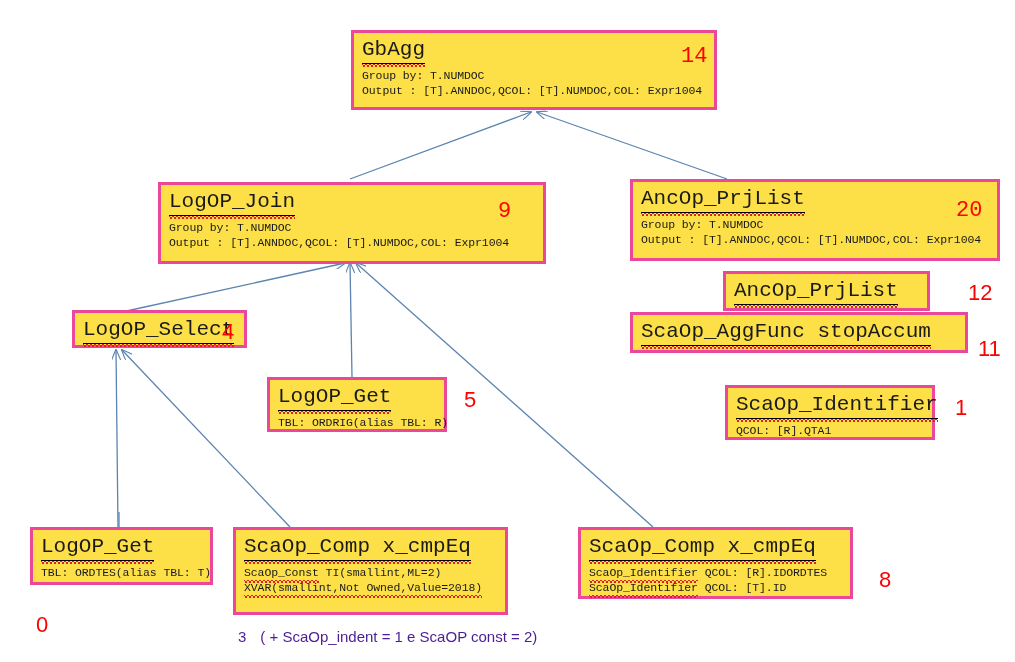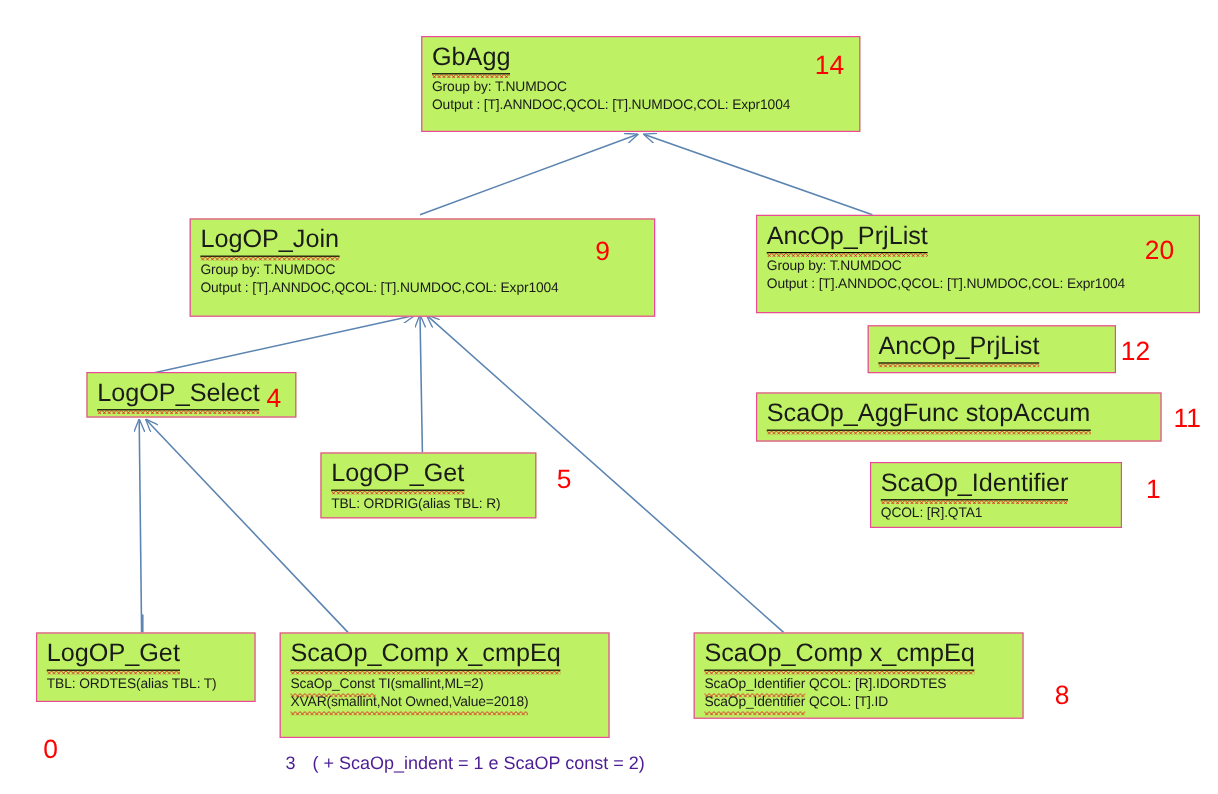--- a/index.html
+++ b/index.html
@@ -19,23 +19,24 @@
     position: absolute;
     left: 0;
     top: 0;
     width: 1015px;
     height: 662px;
     pointer-events: none;
   }
   .node {
     position: absolute;
     box-sizing: border-box;
-    border: 1px solid #ec4899;
-    background: #bef264;
+    border: 3px solid #ec4899;
+    background: #fde047;
     padding: 4px 8px 5px 8px;
+    font-family: Liberation Mono, monospace;
   }
   .node-title {
     font-size: 21px;
     line-height: 25px;
     color: #1a1a1a;
     white-space: nowrap;
     display: inline-block;
     position: relative;
     border-bottom: 1.5px solid #000000;
     padding-bottom: 1px;
@@ -124,42 +125,42 @@
         </div><span class="badge" style="left: 327px; top: 12px;">14</span></div>
       <div class="node" style="left: 158px; top: 182px; width: 388px; height: 82px;"><div class="node-title squiggle">LogOP_Join</div><div style="margin-top: 4px;">
           <div class="node-line">Group by:  T.NUMDOC</div>
           <div class="node-line">Output : [T].ANNDOC,QCOL: [T].NUMDOC,COL: Expr1004</div>
         </div><span class="badge" style="left: 337px; top: 15px;">9</span></div>
       <div class="node" style="left: 630px; top: 179px; width: 370px; height: 82px;"><div class="node-title squiggle">AncOp_PrjList</div><div style="margin-top: 4px;">
           <div class="node-line">Group by:  T.NUMDOC</div>
           <div class="node-line">Output : [T].ANNDOC,QCOL: [T].NUMDOC,COL: Expr1004</div>
         </div><span class="badge" style="left: 323px; top: 17px;">20</span></div>
       <div class="node" style="left: 723px; top: 271px; width: 207px; height: 40px;"><div class="node-title squiggle">AncOp_PrjList</div></div>
-      <div class="node" style="left: 630px; top: 327px; width: 338px; height: 41px;"><div class="node-title squiggle">ScaOp_AggFunc  stopAccum</div></div>
+      <div class="node" style="left: 630px; top: 312px; width: 338px; height: 41px;"><div class="node-title squiggle">ScaOp_AggFunc  stopAccum</div></div>
       <div class="node" style="left: 725px; top: 385px; width: 210px; height: 55px;"><div class="node-title squiggle">ScaOp_Identifier</div><div style="margin-top: 4px;">
           <div class="node-line">QCOL: [R].QTA1</div>
         </div></div>
       <div class="node" style="left: 28px; top: 310px; width: 175px; height: 38px; margin-left: 44px;"><div class="node-title squiggle">LogOP_Select</div></div>
       <div class="node" style="left: 267px; top: 377px; width: 180px; height: 55px;"><div class="node-title squiggle">LogOP_Get</div><div style="margin-top: 4px;">
           <div class="node-line">TBL: ORDRIG(alias TBL: R)</div>
         </div></div>
       <div class="node" style="left: 30px; top: 527px; width: 183px; height: 58px;"><div class="node-title squiggle">LogOP_Get</div><div style="margin-top: 4px;">
           <div class="node-line">TBL: ORDTES(alias TBL: T)</div>
         </div></div>
       <div class="node" style="left: 233px; top: 527px; width: 275px; height: 88px;"><div class="node-title squiggle">ScaOp_Comp x_cmpEq</div><div style="margin-top: 4px;">
           <div class="node-line"><span class="sub-squiggle">ScaOp_Const</span> TI(smallint,ML=2)</div>
           <div class="node-line"><span class="sub-squiggle">XVAR(smallint,Not Owned,Value=2018)</span></div>
         </div></div>
       <div class="node" style="left: 578px; top: 527px; width: 275px; height: 72px;"><div class="node-title squiggle">ScaOp_Comp x_cmpEq</div><div style="margin-top: 4px;">
           <div class="node-line"><span class="sub-squiggle">ScaOp_Identifier</span> QCOL: [R].IDORDTES</div>
           <div class="node-line"><span class="sub-squiggle">ScaOp_Identifier</span> QCOL: [T].ID</div>
         </div></div>
     </div>
   <div id="badges">
-      <div class="badge" style="left: 934px; top: 281px;">12</div>
+      <div class="badge" style="left: 968px; top: 281px;">12</div>
       <div class="badge" style="left: 978px; top: 337px;">11</div>
       <div class="badge" style="left: 955px; top: 396px;">1</div>
       <div class="badge" style="left: 222px; top: 320px;">4</div>
       <div class="badge" style="left: 464px; top: 388px;">5</div>
       <div class="badge" style="left: 36px; top: 613px;">0</div>
       <div class="badge" style="left: 879px; top: 568px;">8</div>
     </div>
 
   <div class="footnote" style="left: 238px; top: 628px;">
     <span class="num">3</span><span>(  + ScaOp_indent = 1 e ScaOP const = 2)</span>

